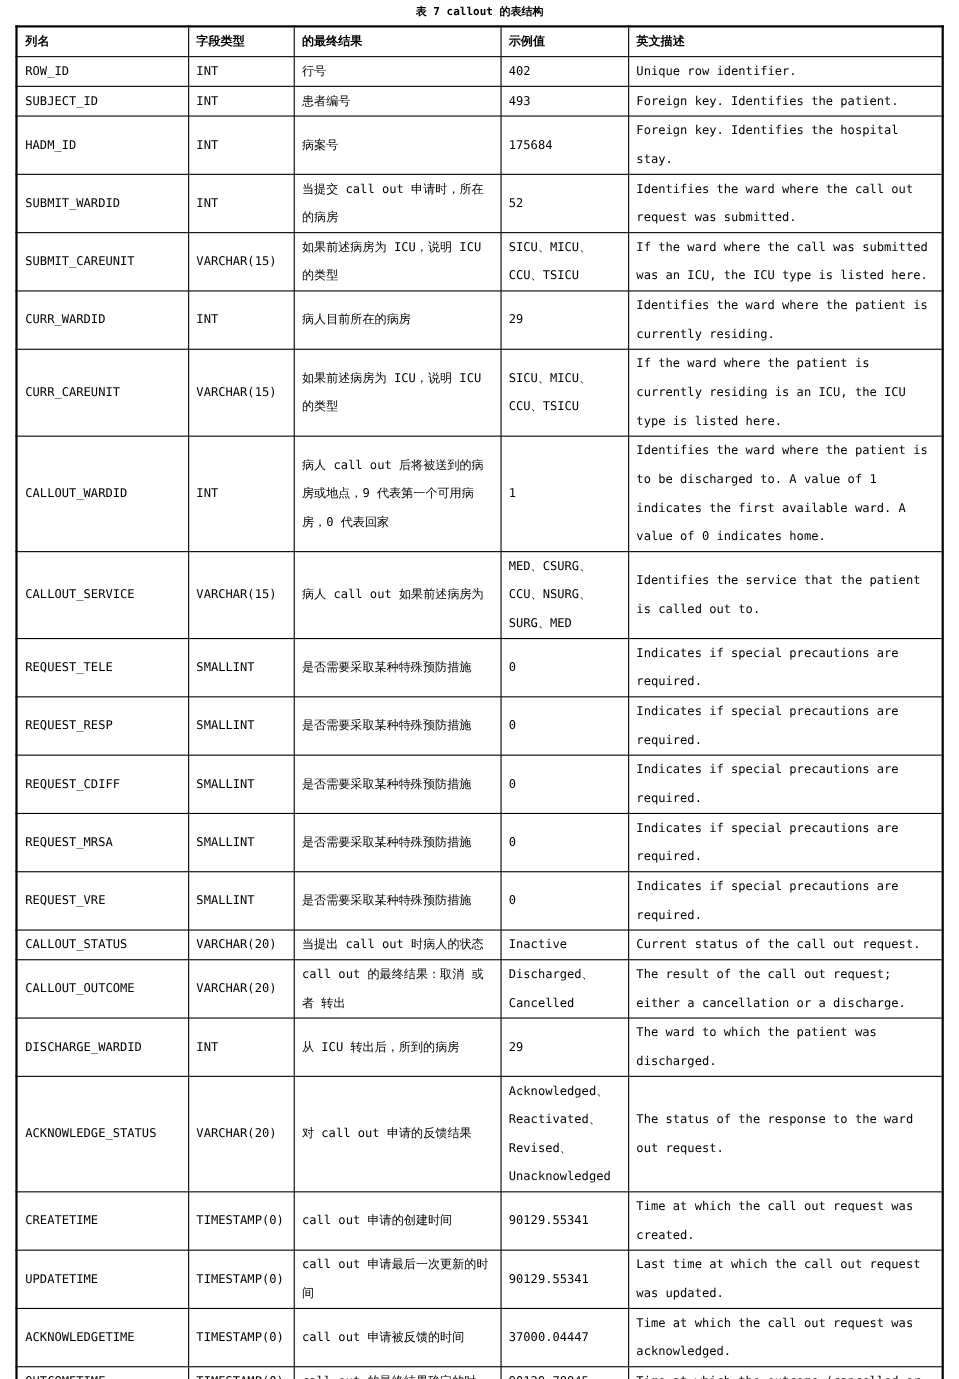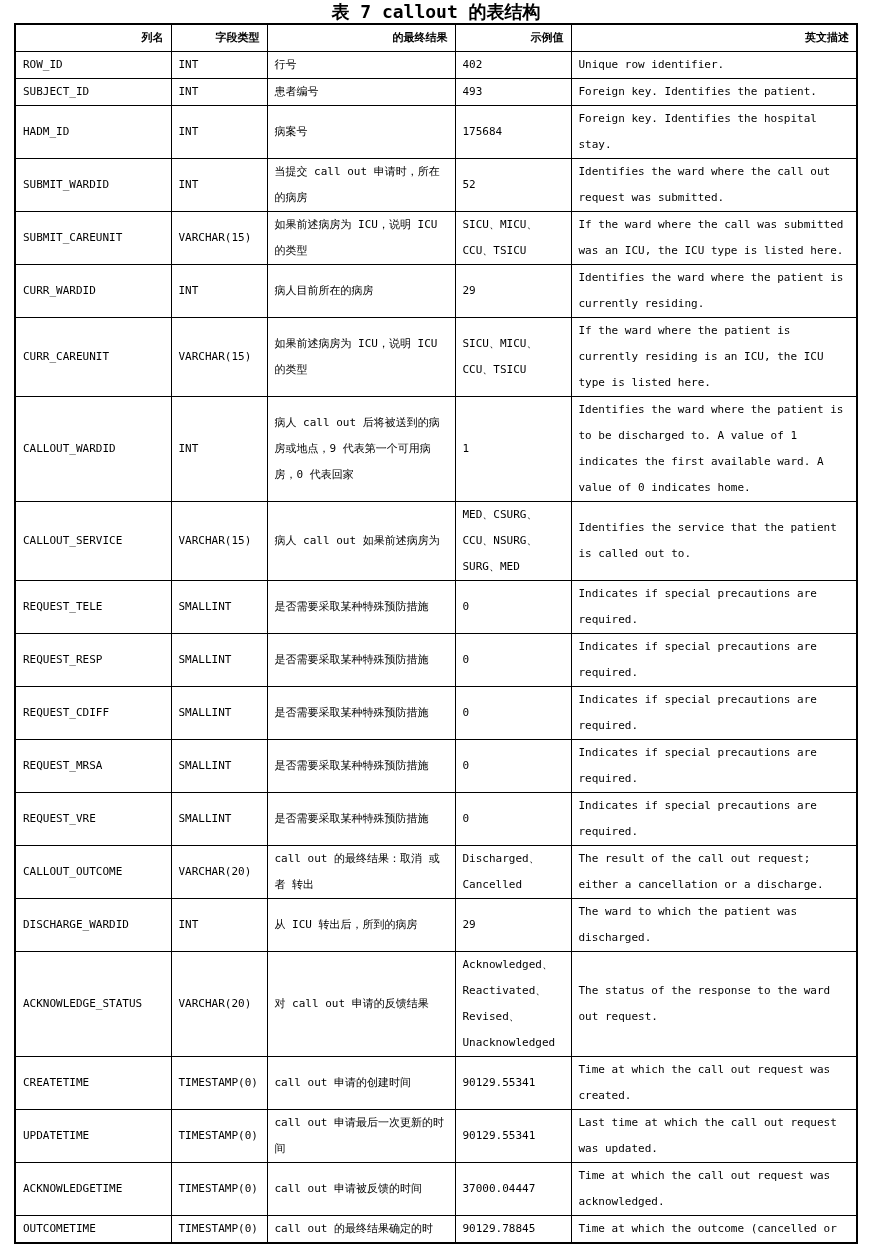--- a/index.html
+++ b/index.html
@@ -11,21 +11,21 @@
     position: relative;
     width: 872px;
     height: 1254px;
     background: #ffffff;
     overflow: hidden;
     color: #000000;
     font-family: "DejaVu Sans Mono", "Liberation Mono", monospace;
   }
   .title {
     text-align: center;
-    font-size: 18px;
+    font-size: 10px;
     font-weight: bold;
     line-height: 16px;
     padding: 4px 0 3px 0;
   }
   table.spec-table {
     border-collapse: collapse;
     table-layout: fixed;
     margin: 0 auto;
     width: 844px;
     border: 2px solid #000000;
@@ -38,21 +38,21 @@
   th, td {
     border: 1px solid #000000;
     font-size: 11px;
     line-height: 26px;
     padding: 0 7px;
     vertical-align: middle;
     word-wrap: break-word;
     overflow-wrap: break-word;
   }
   th {
-    text-align: right;
+    text-align: left;
     font-weight: bold;
   }
   td {
     text-align: left;
     font-weight: normal;
   }
 </style>
 </head>
 <body>
 
@@ -170,20 +170,27 @@
           <td>Indicates if special precautions are required.</td>
         </tr>
         <tr>
           <td>REQUEST_VRE</td>
           <td>SMALLINT</td>
           <td>是否需要采取某种特殊预防措施</td>
           <td>0</td>
           <td>Indicates if special precautions are required.</td>
         </tr>
         <tr>
+          <td>CALLOUT_STATUS</td>
+          <td>VARCHAR(20)</td>
+          <td>当提出 call out 时病人的状态</td>
+          <td>Inactive</td>
+          <td>Current status of the call out request.</td>
+        </tr>
+        <tr>
           <td>CALLOUT_OUTCOME</td>
           <td>VARCHAR(20)</td>
           <td>call out 的最终结果：取消 或者 转出</td>
           <td>Discharged、Cancelled</td>
           <td>The result of the call out request; either a cancellation or a discharge.</td>
         </tr>
         <tr>
           <td>DISCHARGE_WARDID</td>
           <td>INT</td>
           <td>从 ICU 转出后，所到的病房</td>

